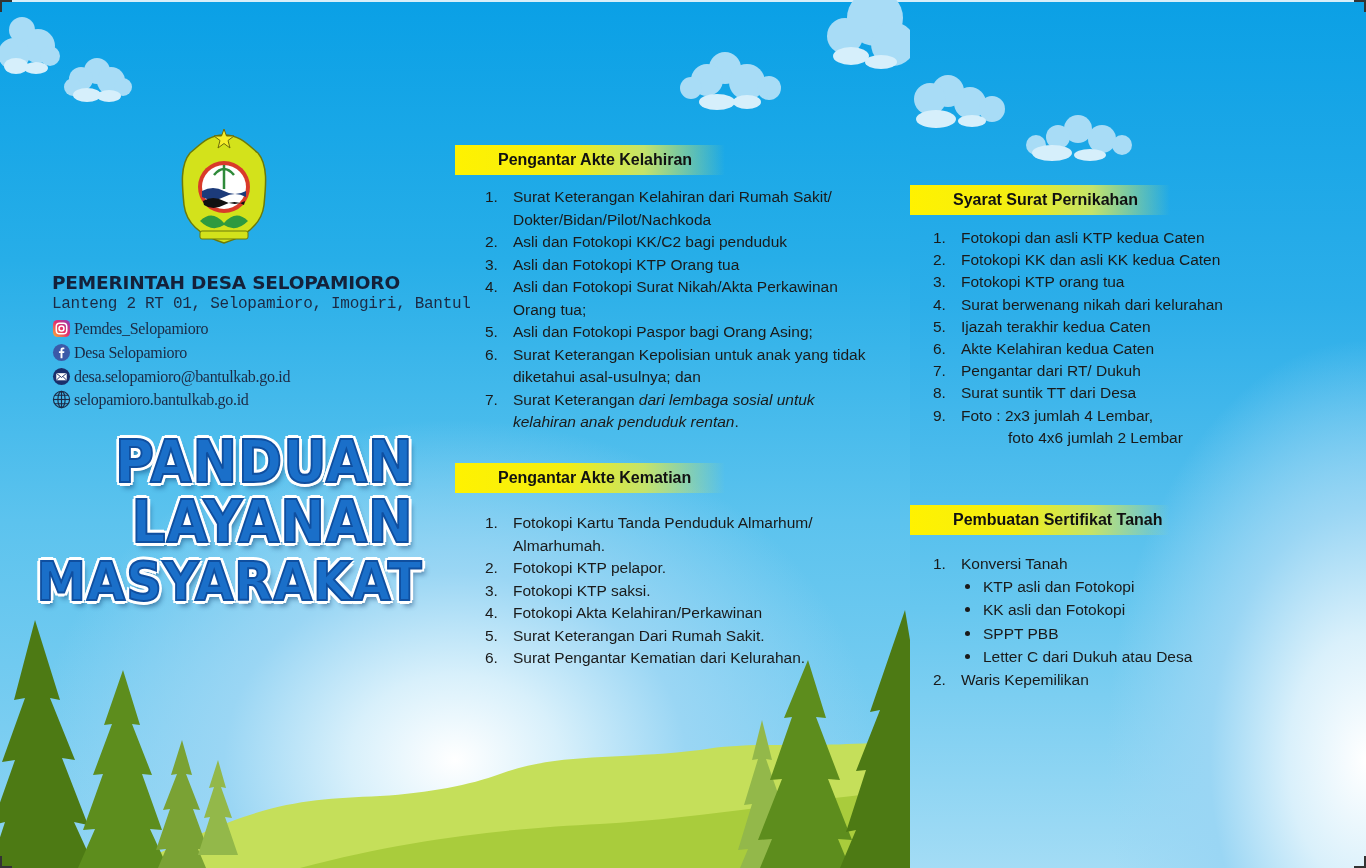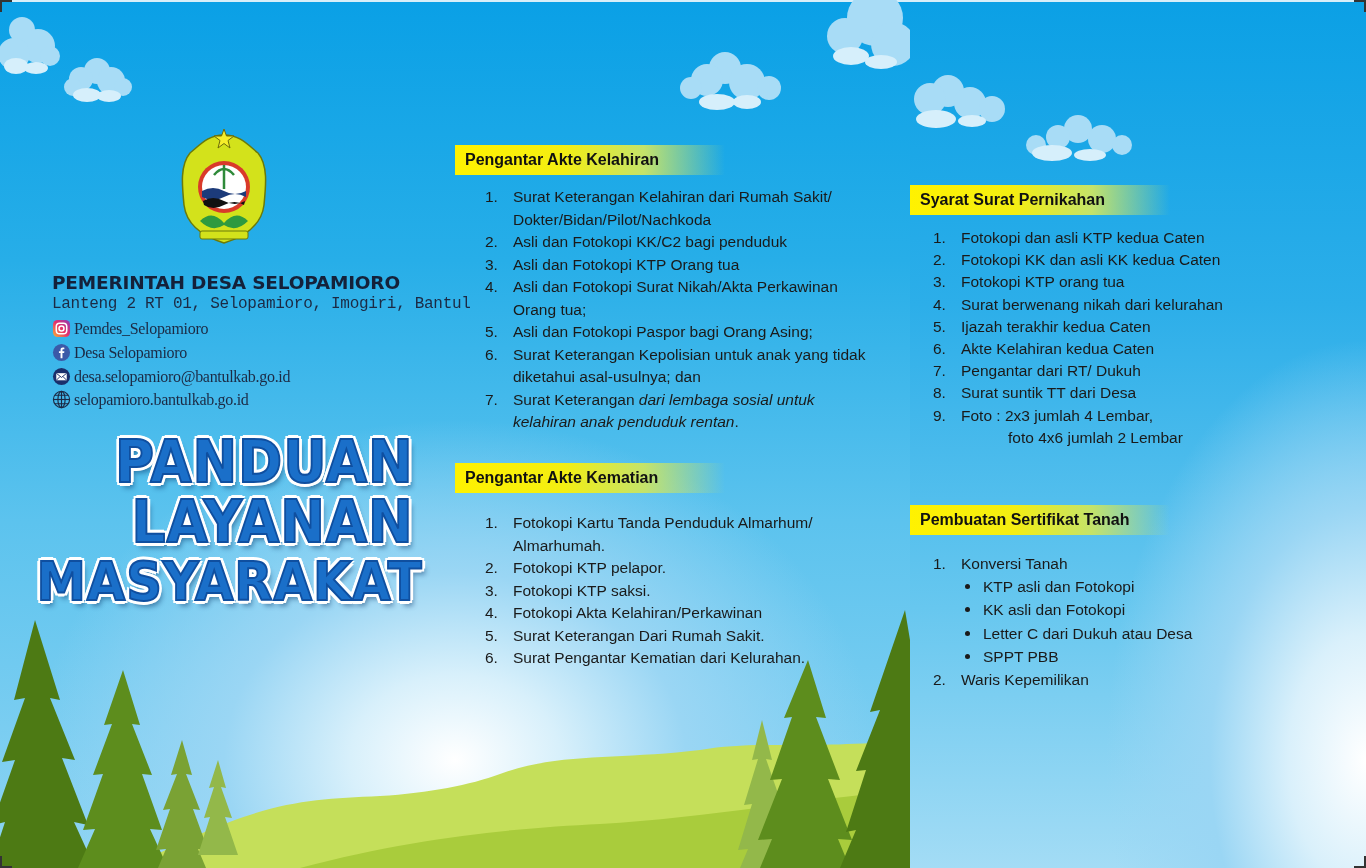--- a/index.html
+++ b/index.html
@@ -20,21 +20,21 @@
   .contact .ic{width:19px;height:19px;margin-right:3px;flex:none;}
   
   .big-title{position:absolute;left:20px;top:432px;width:410px;text-align:right;font-family:"DejaVu Sans",sans-serif;font-weight:bold;color:#1a6fc9;line-height:60px;font-size:58px;letter-spacing:1px;
     -webkit-text-stroke:2px #0f4fa0;
     text-shadow:0 0 0 #fff,3px 3px 0 #fff,-3px -3px 0 #fff,3px -3px 0 #fff,-3px 3px 0 #fff,0 4px 0 #fff,4px 0 0 #fff,0 -4px 0 #fff,-4px 0 0 #fff,4px 6px 6px rgba(0,40,90,.45);}
   .big-title div{transform:scaleX(0.92);}
   .big-title .l3{font-size:54px;}
   
   .sec-head{position:absolute;height:30px;display:flex;align-items:center;font-weight:bold;font-size:16px;color:#111;
     background:linear-gradient(90deg,#fff200 0%,#f4ee12 40%,#c4e36a 70%,rgba(140,210,180,0) 100%);}
-  .sec-head span{padding-left:10px;}
+  .sec-head span{padding-left:43px;}
   ol.list{position:absolute;margin:0;padding:0;list-style:none;font-size:15.5px;color:#1a1a1a;line-height:22.5px;}
   ol.list li{position:relative;padding-left:28px;}
   ol.list li .num{position:absolute;left:0;top:0;}
   ol.list li em{font-style:italic;}
   ul.sub{margin:0;padding:0;list-style:none;}
   ul.sub li{position:relative;padding-left:22px;margin-left:0;}
   ul.sub li::before{content:"";position:absolute;left:4px;top:9px;width:5px;height:5px;border-radius:50%;background:#1a1a1a;}
   .scenery{position:absolute;left:0;top:600px;width:910px;height:268px;}
   .corner{position:absolute;width:10px;height:10px;border:2px solid #333;}
 </style>
@@ -253,22 +253,22 @@
 </ol>
 
 <div class="sec-head" style="left:910px;top:505px;width:260px">
   <span>Pembuatan Sertifikat Tanah</span>
 </div>
 <ol class="list" style="left:933px;top:552px;width:420px;line-height:23.2px">
   <li><span class="num">1.</span><span>Konversi Tanah</span>
     <ul class="sub">
       <li>KTP asli dan Fotokopi</li>
       <li>KK asli dan Fotokopi</li>
+      <li>SPPT PBB</li>
       <li>Letter C dari Dukuh atau Desa</li>
-      <li>SPPT PBB</li>
     </ul>
   </li>
   <li><span class="num">2.</span><span>Waris Kepemilikan</span>
   </li>
 </ol>
 
 <div class="corner" style="left:0;top:0;border-right:none;border-bottom:none;"></div>
 <div class="corner" style="right:0;top:0;border-left:none;border-bottom:none;"></div>
 <div class="corner" style="right:0;bottom:0;border-left:none;border-top:none;"></div>
 <div class="corner" style="left:0;bottom:0;border-right:none;border-top:none;"></div>

